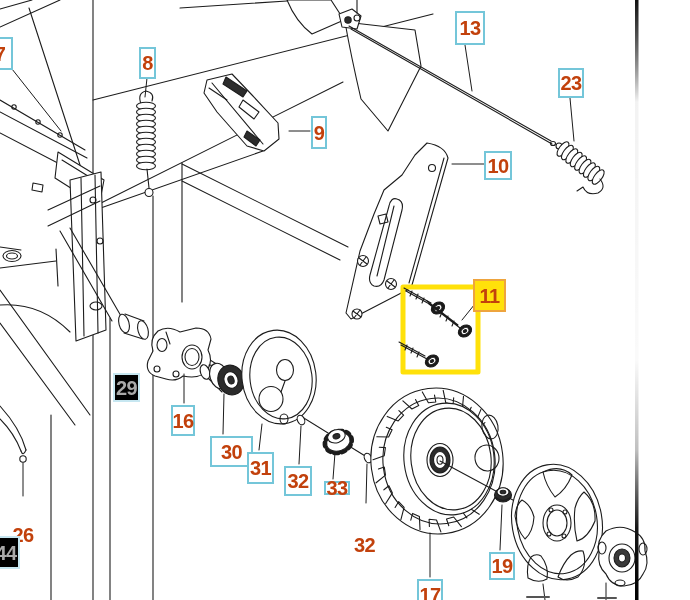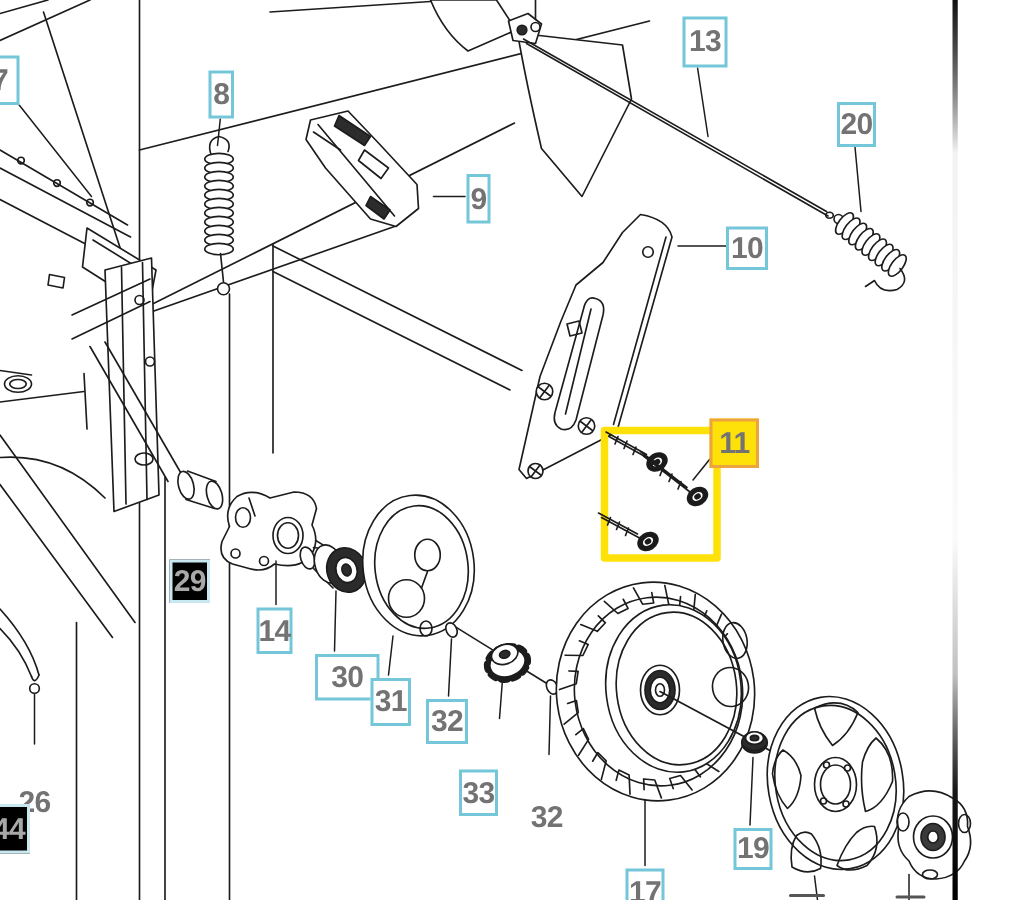--- a/index.html
+++ b/index.html
@@ -1,20 +1,20 @@
 <!DOCTYPE html>
 <html><head>
 <meta charset="utf-8">
 <style>
   html,body{margin:0;padding:0;background:#fff;}
   .stage{position:relative;width:690px;height:600px;background:#fff;overflow:hidden;
          font-family:"Liberation Sans",sans-serif;}
   .stage svg{position:absolute;left:0;top:0;}
   .callout{position:absolute;display:flex;align-items:center;justify-content:center;
-           font-weight:bold;font-size:20px;line-height:1;color:#737373;
+           font-weight:bold;font-size:20px;line-height:1;color:#c2410c;
            box-sizing:border-box;letter-spacing:-0.5px;z-index:5;}
   .callout.boxed{background:#fff;border:2px solid #74c6d9;}
   .callout.highlight{background:#ffe10a;border:2px solid #eea43e;margin-top:24px;}
   .callout.plain{background:transparent;border:none;margin-top:26px;}
   .callout.faded{background:#000000;border:2px solid #c7e7f1;color:#a9a9a9;}
 </style>
 </head>
 <body>
 
 <div class="stage">
@@ -301,28 +301,28 @@
     <path d="M598,598 L616,598" stroke="#555" stroke-width="2"></path>
   </g>
 
   <rect x="635" y="0" width="3.5" height="600" fill="url(#fadeV)" stroke="none"></rect>
 </svg>
 
 <div class="callout boxed" style="left:-13px;top:37px;width:26px;height:33px;">7</div>
 <div class="callout boxed" style="left:139px;top:47px;width:17px;height:32px;">8</div>
 <div class="callout boxed" style="left:311px;top:116px;width:16px;height:33px;">9</div>
 <div class="callout boxed" style="left:455px;top:11px;width:30px;height:34px;">13</div>
-<div class="callout boxed" style="left:558px;top:68px;width:26px;height:30px;">20</div>
+<div class="callout boxed" style="left:558px;top:68px;width:26px;height:30px;">23</div>
 <div class="callout boxed" style="left:484px;top:151px;width:28px;height:29px;">10</div>
 <div class="callout highlight" style="left:473px;top:255px;width:33px;height:33px;">11</div>
-<div class="callout boxed" style="left:171px;top:405px;width:24px;height:31px;">14</div>
+<div class="callout boxed" style="left:171px;top:405px;width:24px;height:31px;">16</div>
 <div class="callout boxed" style="left:210px;top:436px;width:43px;height:31px;">30</div>
 <div class="callout boxed" style="left:247px;top:452px;width:27px;height:32px;">31</div>
 <div class="callout boxed" style="left:284px;top:466px;width:28px;height:30px;">32</div>
-<div class="callout boxed" style="left:306px;top:481px;width:26px;height:31px;margin-top:32px;">33</div>
+<div class="callout boxed" style="left:324px;top:481px;width:26px;height:14px;">33</div>
 <div class="callout plain" style="left:351px;top:505px;width:27px;height:28px;">32</div>
 <div class="callout plain" style="left:9px;top:497px;width:28px;height:24px;">26</div>
 <div class="callout faded" style="left:113px;top:373px;width:27px;height:29px;">29</div>
 <div class="callout faded" style="left:-8px;top:536px;width:28px;height:33px;">44</div>
 <div class="callout boxed" style="left:417px;top:579px;width:26px;height:32px;">17</div>
 <div class="callout boxed" style="left:478px;top:552px;width:26px;height:28px;margin-left:11px;">19</div>
 
 </div>
 
 </body></html>

